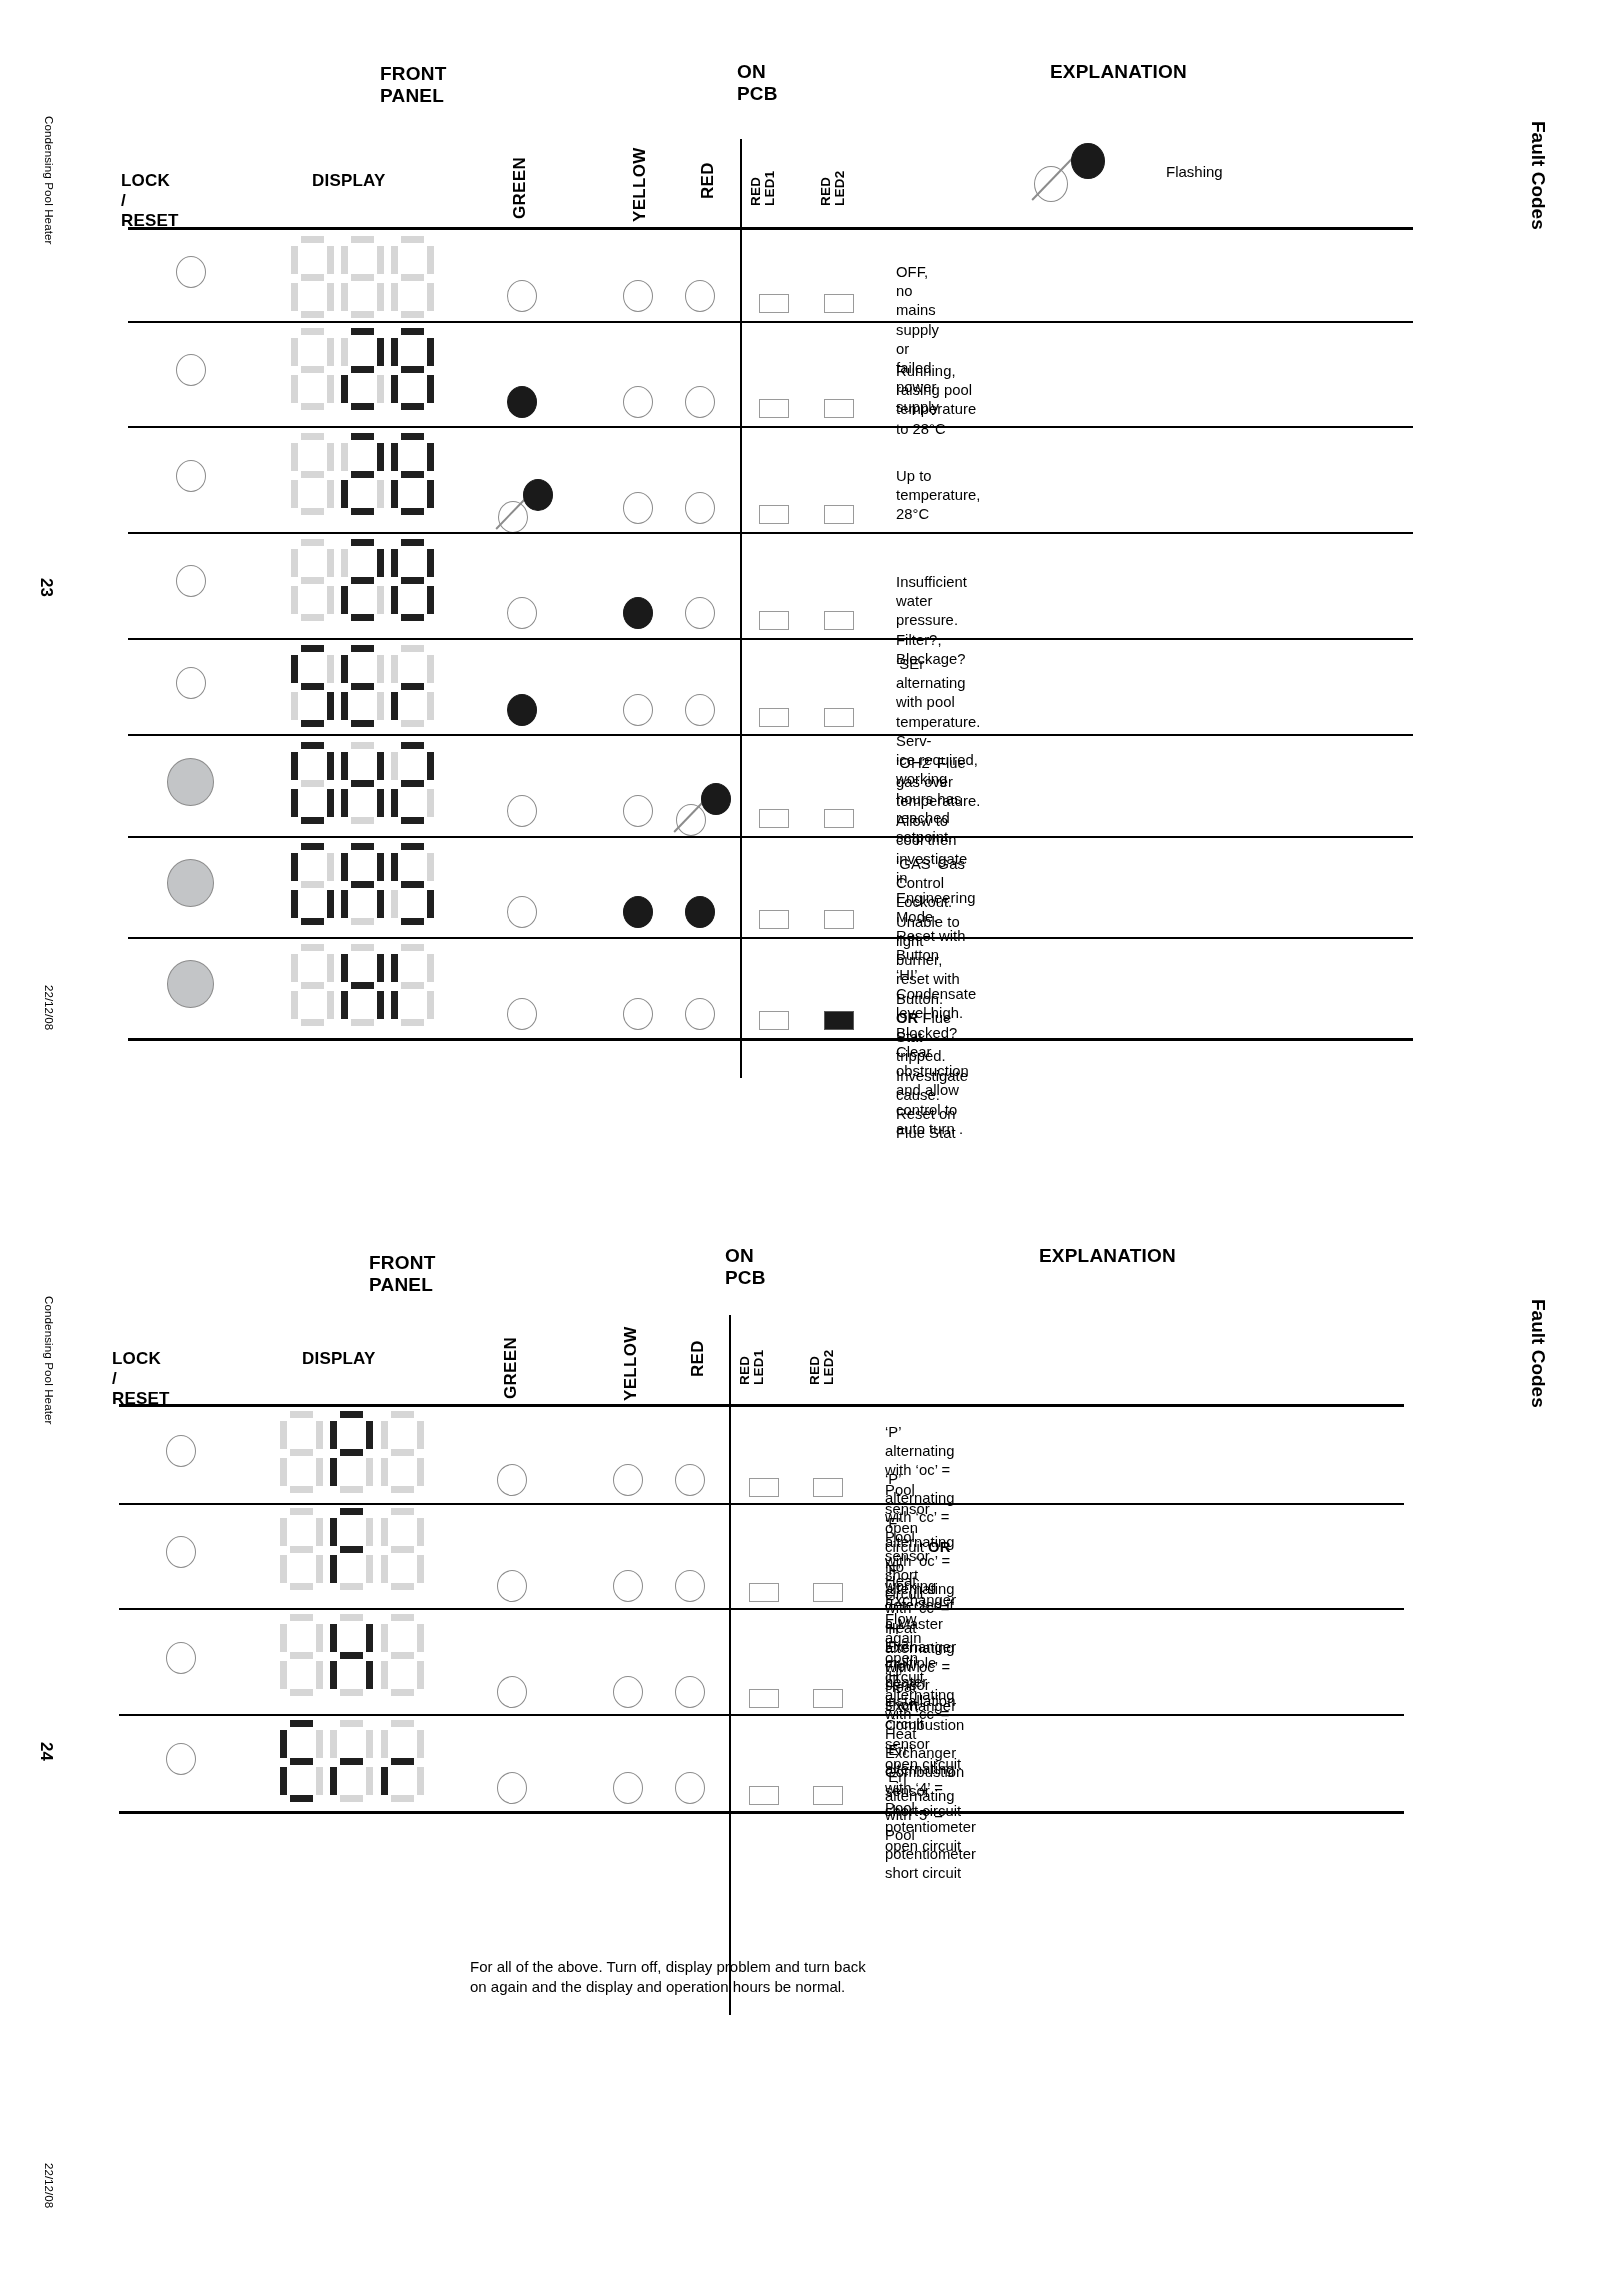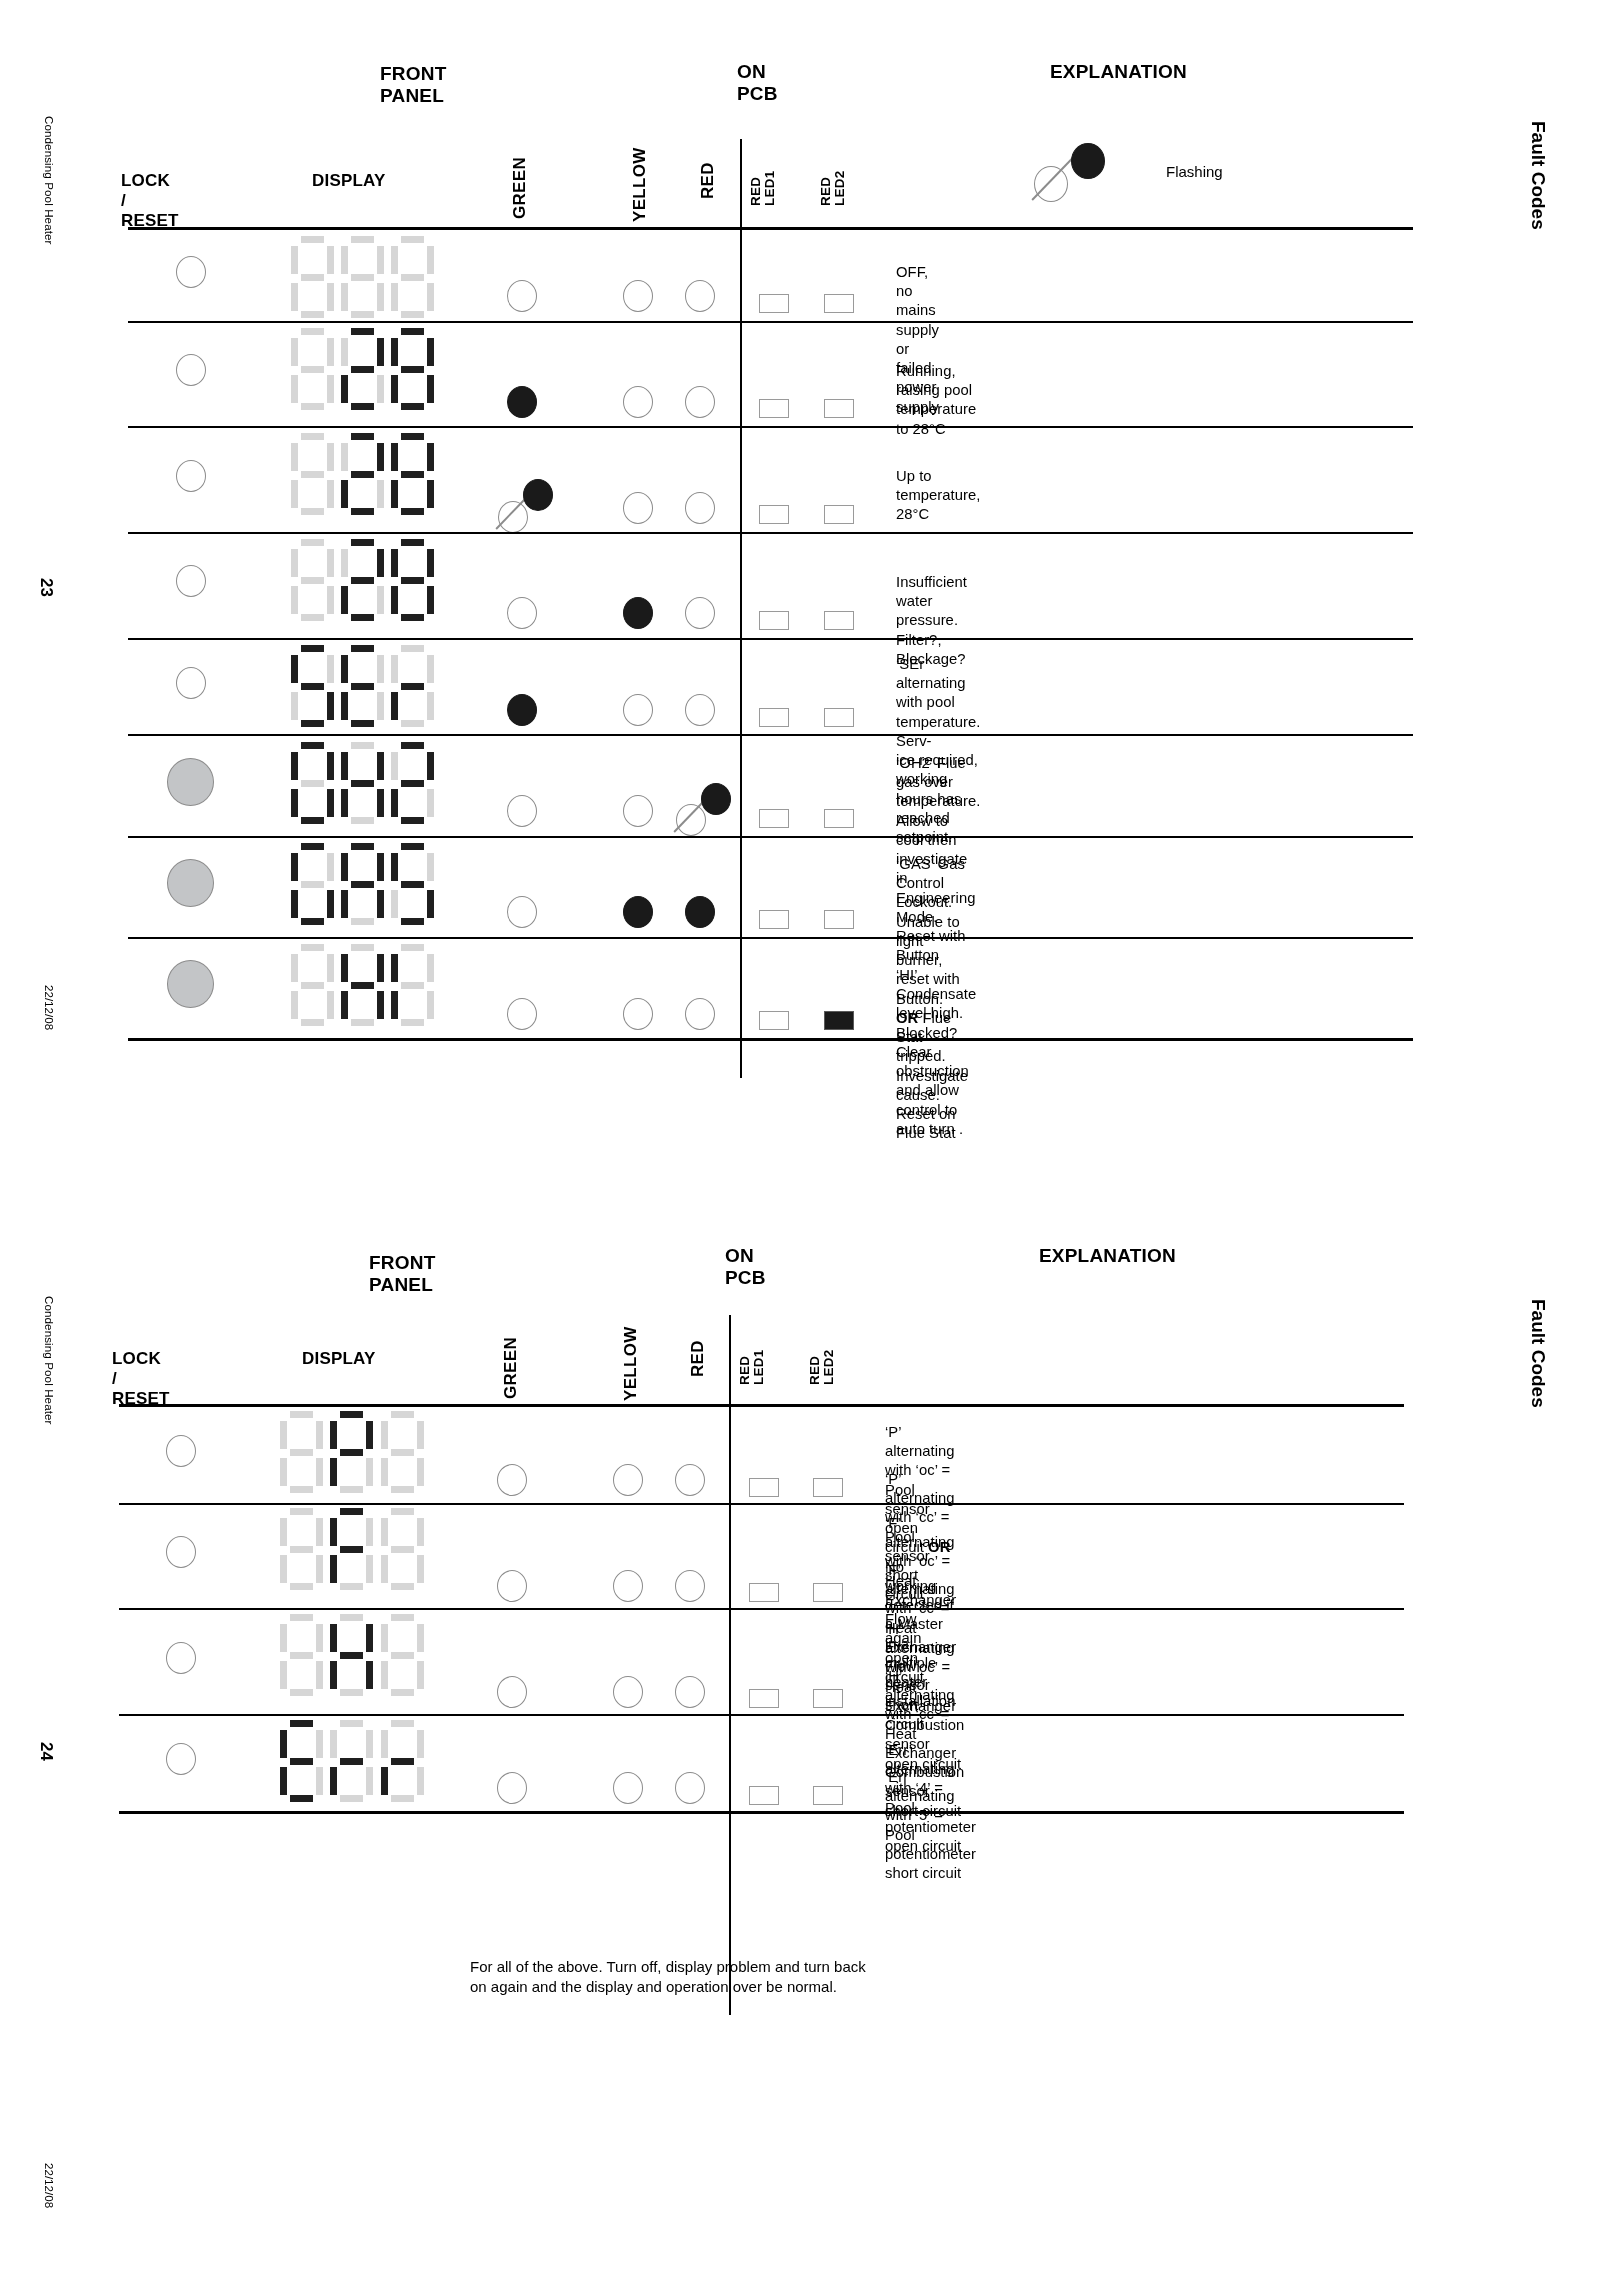--- a/index.html
+++ b/index.html
@@ -611,15 +611,15 @@
       </div>
       <div class="expl" style="left: 885px; top: 1768px;">
         <div>‘Err’ alternating with ‘5’ = Pool potentiometer short circuit</div>
       </div>
     </div>
     <div class="rule" style="left: 119px; top: 1811px; width: 1285px; height: 2.7px;"></div>
   </div>
 
 <div class="footnote" style="left:470px;top:1957px;">
   <div>For all of the above. Turn off, display problem and turn back</div>
-  <div>on again and the display and operation over be normal.</div>
+  <div>on again and the display and operation hours be normal.</div>
 </div>
 
 
 </body></html>

